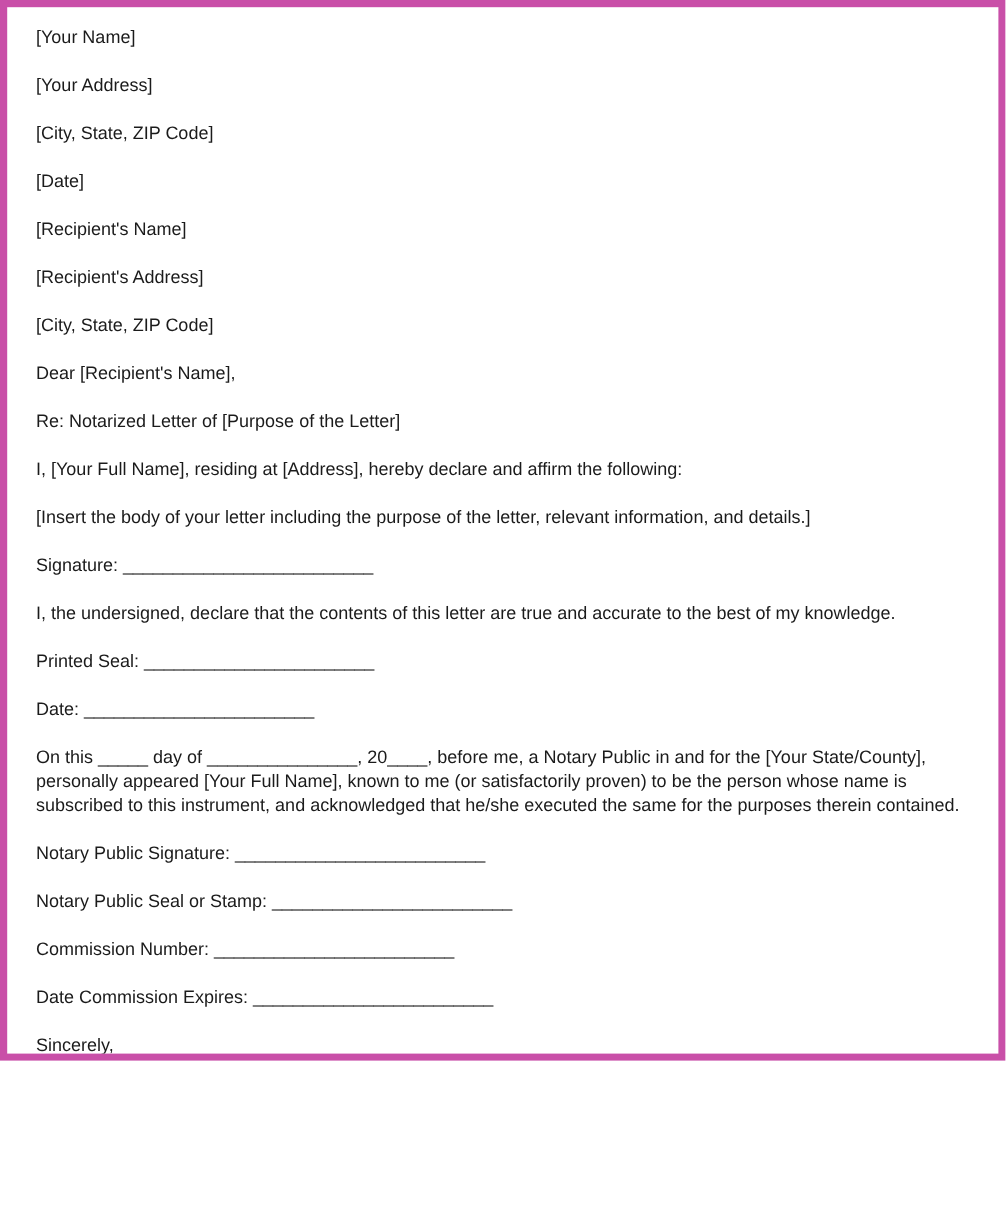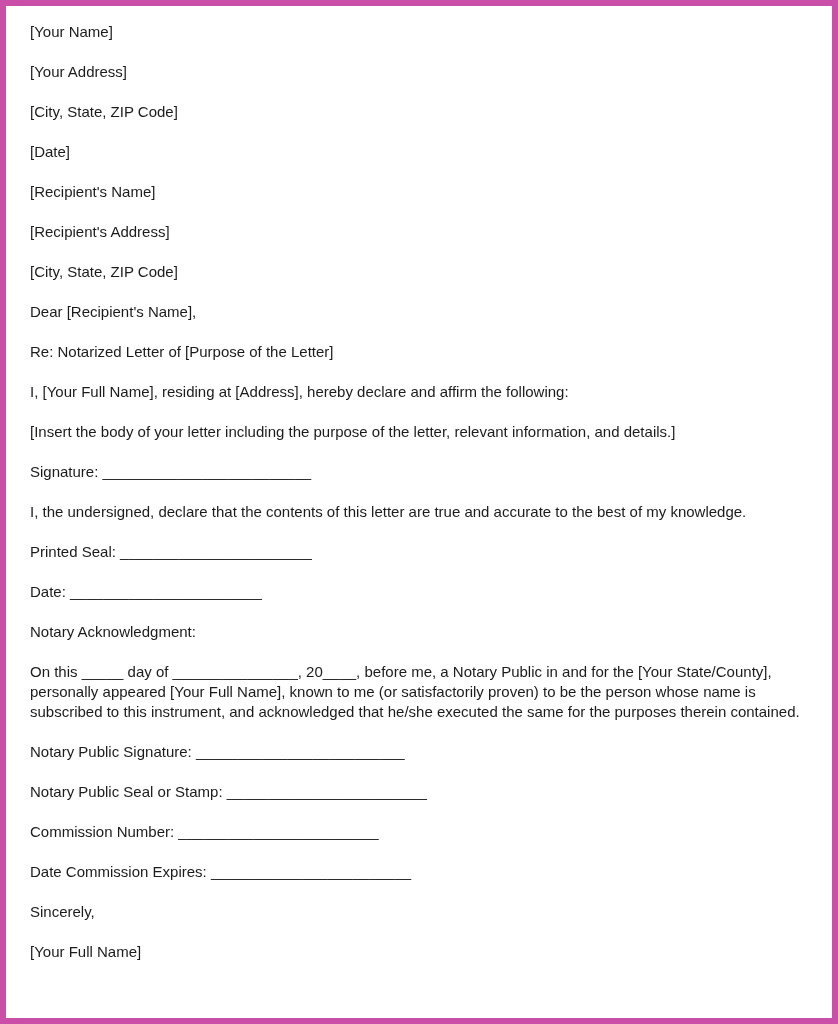--- a/index.html
+++ b/index.html
@@ -3,21 +3,21 @@
 <meta charset="utf-8">
 <style>
   html, body {
     margin: 0;
     padding: 0;
     background: #ffffff;
   }
   .page {
     box-sizing: border-box;
     width: 838px;
-    height: 1024px;
+    height: 884px;
     border: 6px solid #c94fa8;
     background: #ffffff;
     padding: 16px 24px 14px 24px;
     overflow: hidden;
     font-family: "Liberation Sans", "DejaVu Sans", sans-serif;
     font-size: 15px;
     line-height: 20px;
     color: #1b1b1b;
     -webkit-font-smoothing: antialiased;
   }
@@ -38,21 +38,20 @@
   <p>[Recipient's Address]</p>
   <p>[City, State, ZIP Code]</p>
   <p>Dear [Recipient's Name],</p>
   <p>Re: Notarized Letter of [Purpose of the Letter]</p>
   <p>I, [Your Full Name], residing at [Address], hereby declare and affirm the following:</p>
   <p>[Insert the body of your letter including the purpose of the letter, relevant information, and details.]</p>
   <p>Signature: _________________________</p>
   <p>I, the undersigned, declare that the contents of this letter are true and accurate to the best of my knowledge.</p>
   <p>Printed Seal: _______________________</p>
   <p>Date: _______________________</p>
-  <p>Notary Acknowledgment:</p>
   <p>On this _____ day of _______________, 20____, before me, a Notary Public in and for the [Your State/County], personally appeared [Your Full Name], known to me (or satisfactorily proven) to be the person whose name is subscribed to this instrument, and acknowledged that he/she executed the same for the purposes therein contained.</p>
   <p>Notary Public Signature: _________________________</p>
   <p>Notary Public Seal or Stamp: ________________________</p>
   <p>Commission Number: ________________________</p>
   <p>Date Commission Expires: ________________________</p>
   <p>Sincerely,</p>
   <p>[Your Full Name]</p>
 </div>
 
 </body></html>

